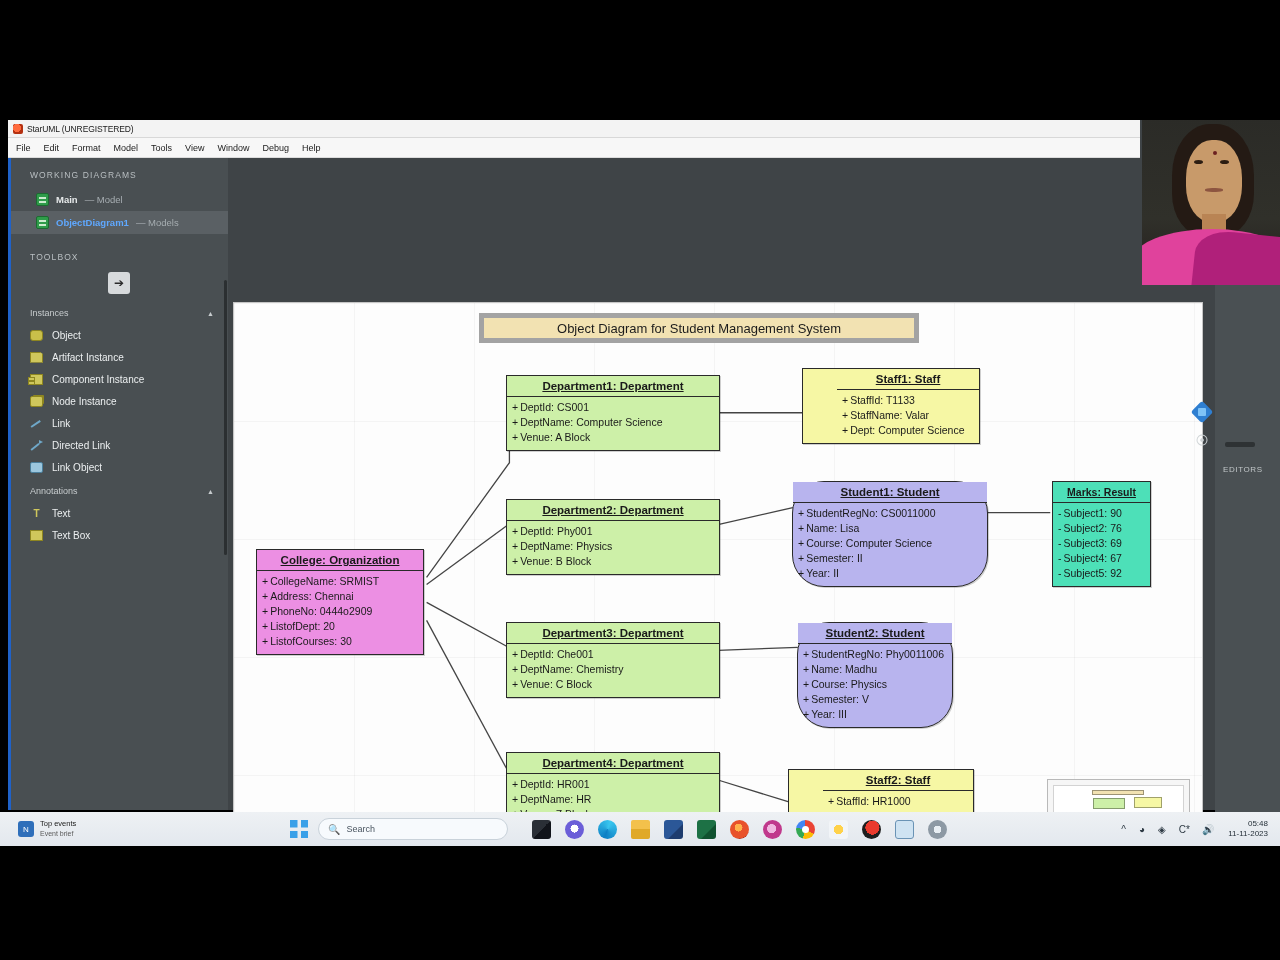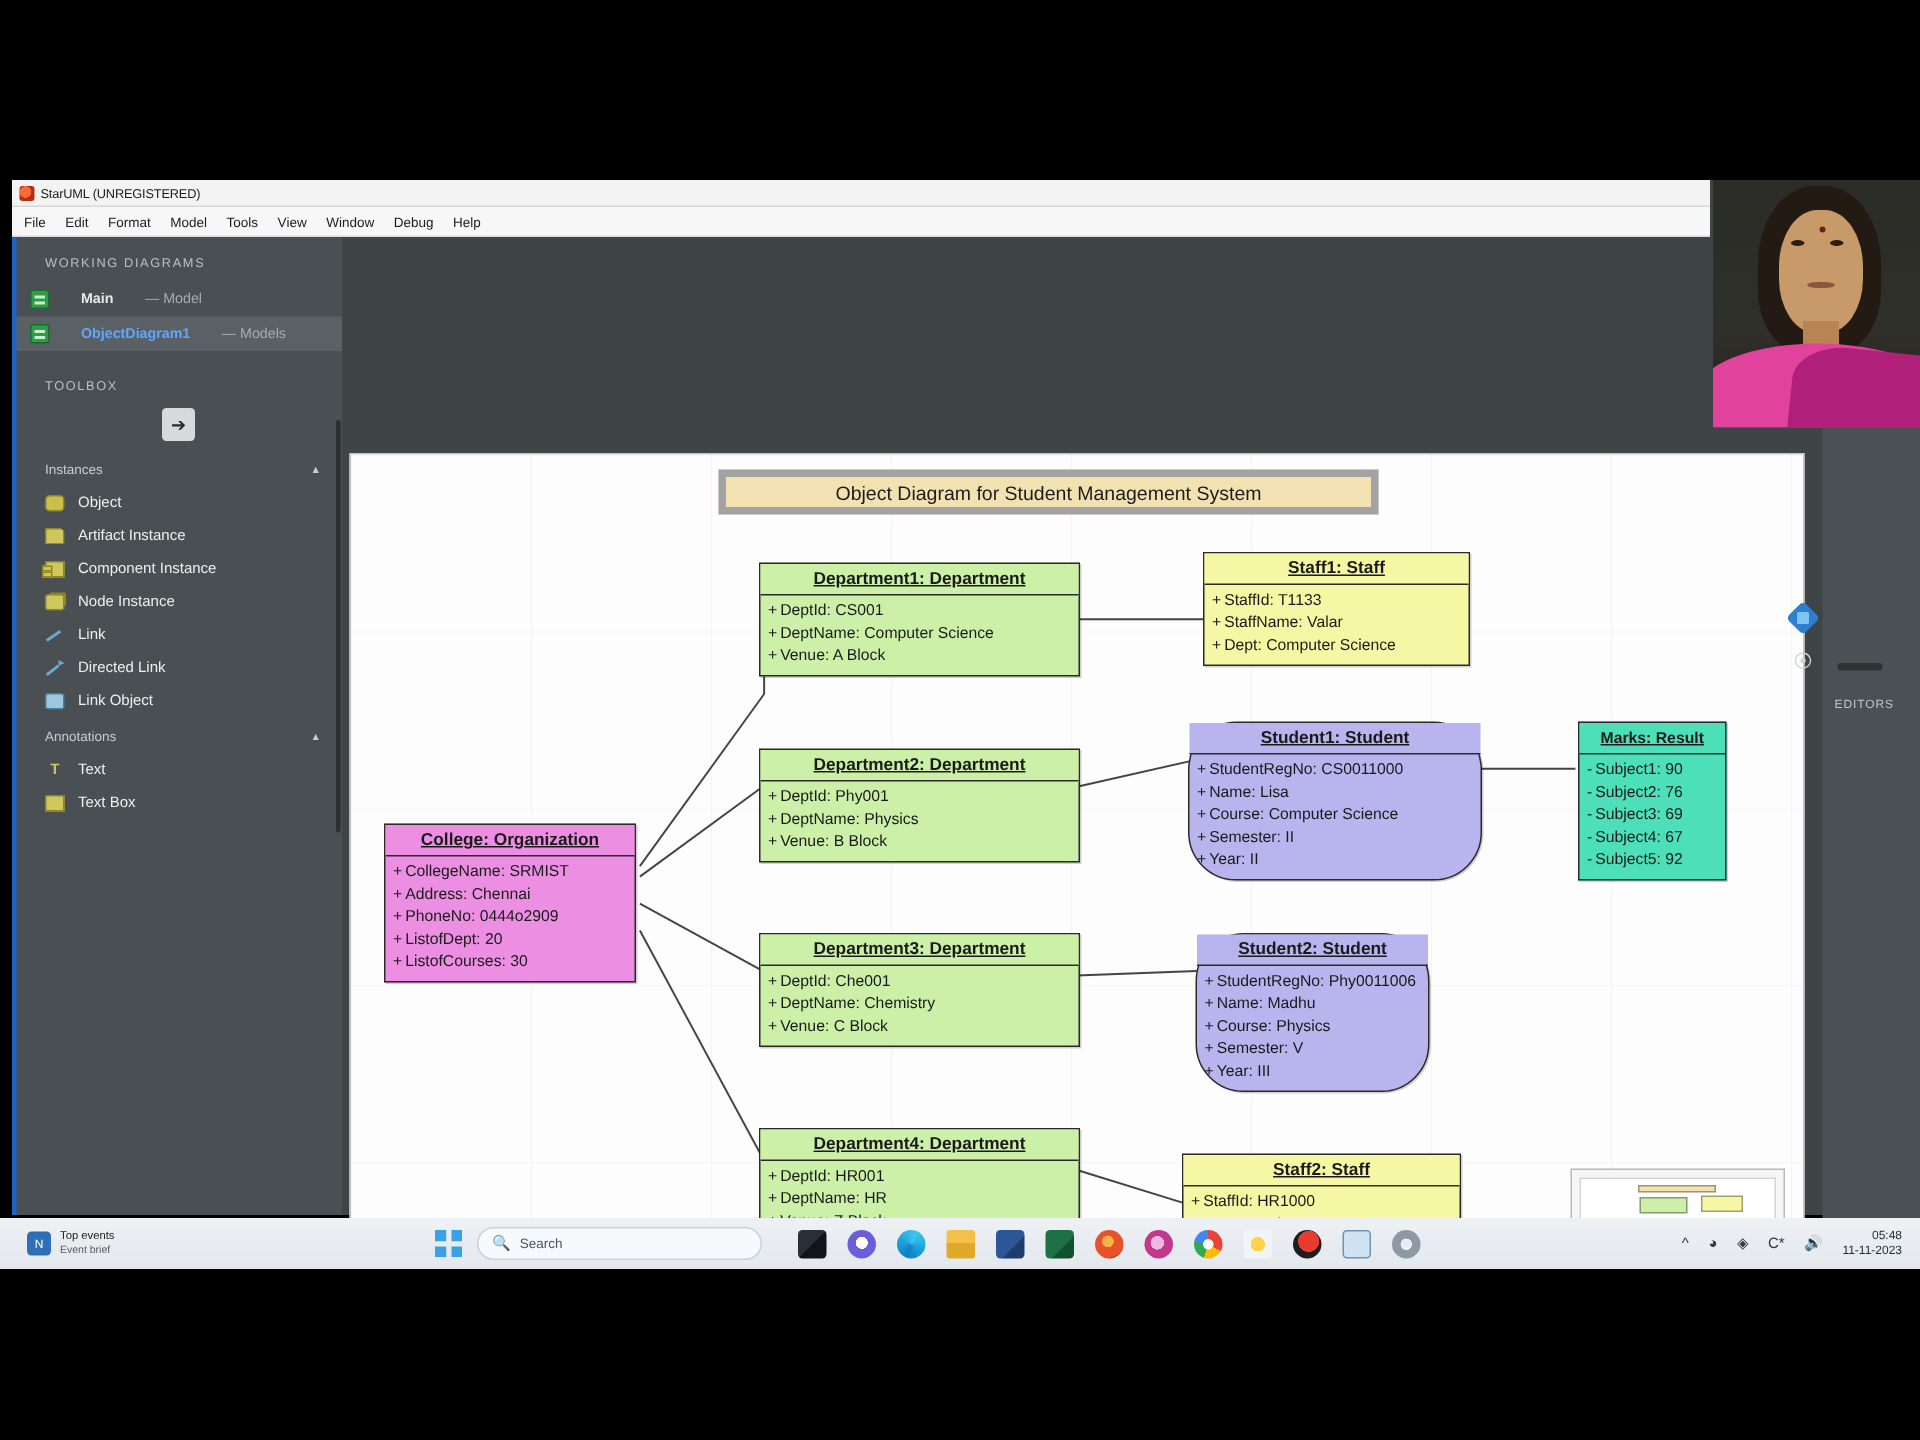--- a/index.html
+++ b/index.html
@@ -48,22 +48,22 @@
     background: #494f52;
   }
   #leftpanel .accentbar {
     position: absolute; left: 0; top: 0; width: 3px; height: 652px; background: #1f62c9;
   }
   .panel-head {
     font-size: 8.5px; color: #b9bfc2; letter-spacing: 1.1px;
     padding: 12px 0 8px 22px; text-transform: uppercase;
   }
   .wd-item {
-    display: flex; align-items: center; gap: 21px;
-    padding: 5px 0 5px 12px; font-size: 9.5px; color: #e6e9ea;
+    display: flex; align-items: center; gap: 7px;
+    padding: 5px 0 5px 28px; font-size: 9.5px; color: #e6e9ea;
   }
   .wd-item.sel { background: #5a6064; }
   .wd-ico {
     width: 13px; height: 13px; flex: none; border-radius: 2px;
     background: #2f9c4a; position: relative;
     border: 1px solid #1c6b31;
   }
   .wd-ico::after {
     content: ""; position: absolute; left: 2px; top: 3px; right: 2px; height: 1.5px;
     background: #cdeccf; box-shadow: 0 4px 0 #cdeccf;
@@ -161,21 +161,21 @@
   }
   .uml .body { padding: 3px 5px 5px; }
   .uml .attr {
     font-size: 10.5px; color: #1a1a1a; line-height: 15px; white-space: nowrap;
   }
   .uml .attr::before { content: "+"; margin-right: 2px; }
   .uml.result .attr::before { content: "-"; }
 
   .green  { background: #cdf0a8; }
   .green  .hdr { background: #cdf0a8; }
-  .yellow { background: #f6f7a4; }
+  .yellow { background: #f6f7a4; padding-left: 34px; }
   .yellow .hdr { background: #f6f7a4; }
   .purple { background: #b8b4ee; border-radius: 32px; }
   .purple .hdr { background: #b8b4ee; }
   .pink   { background: #ec8fe3; }
   .pink   .hdr { background: #ec8fe3; }
   .teal   { background: #4de0b8; }
   .teal   .hdr { background: #4de0b8; }
 
   
   #minimap {

